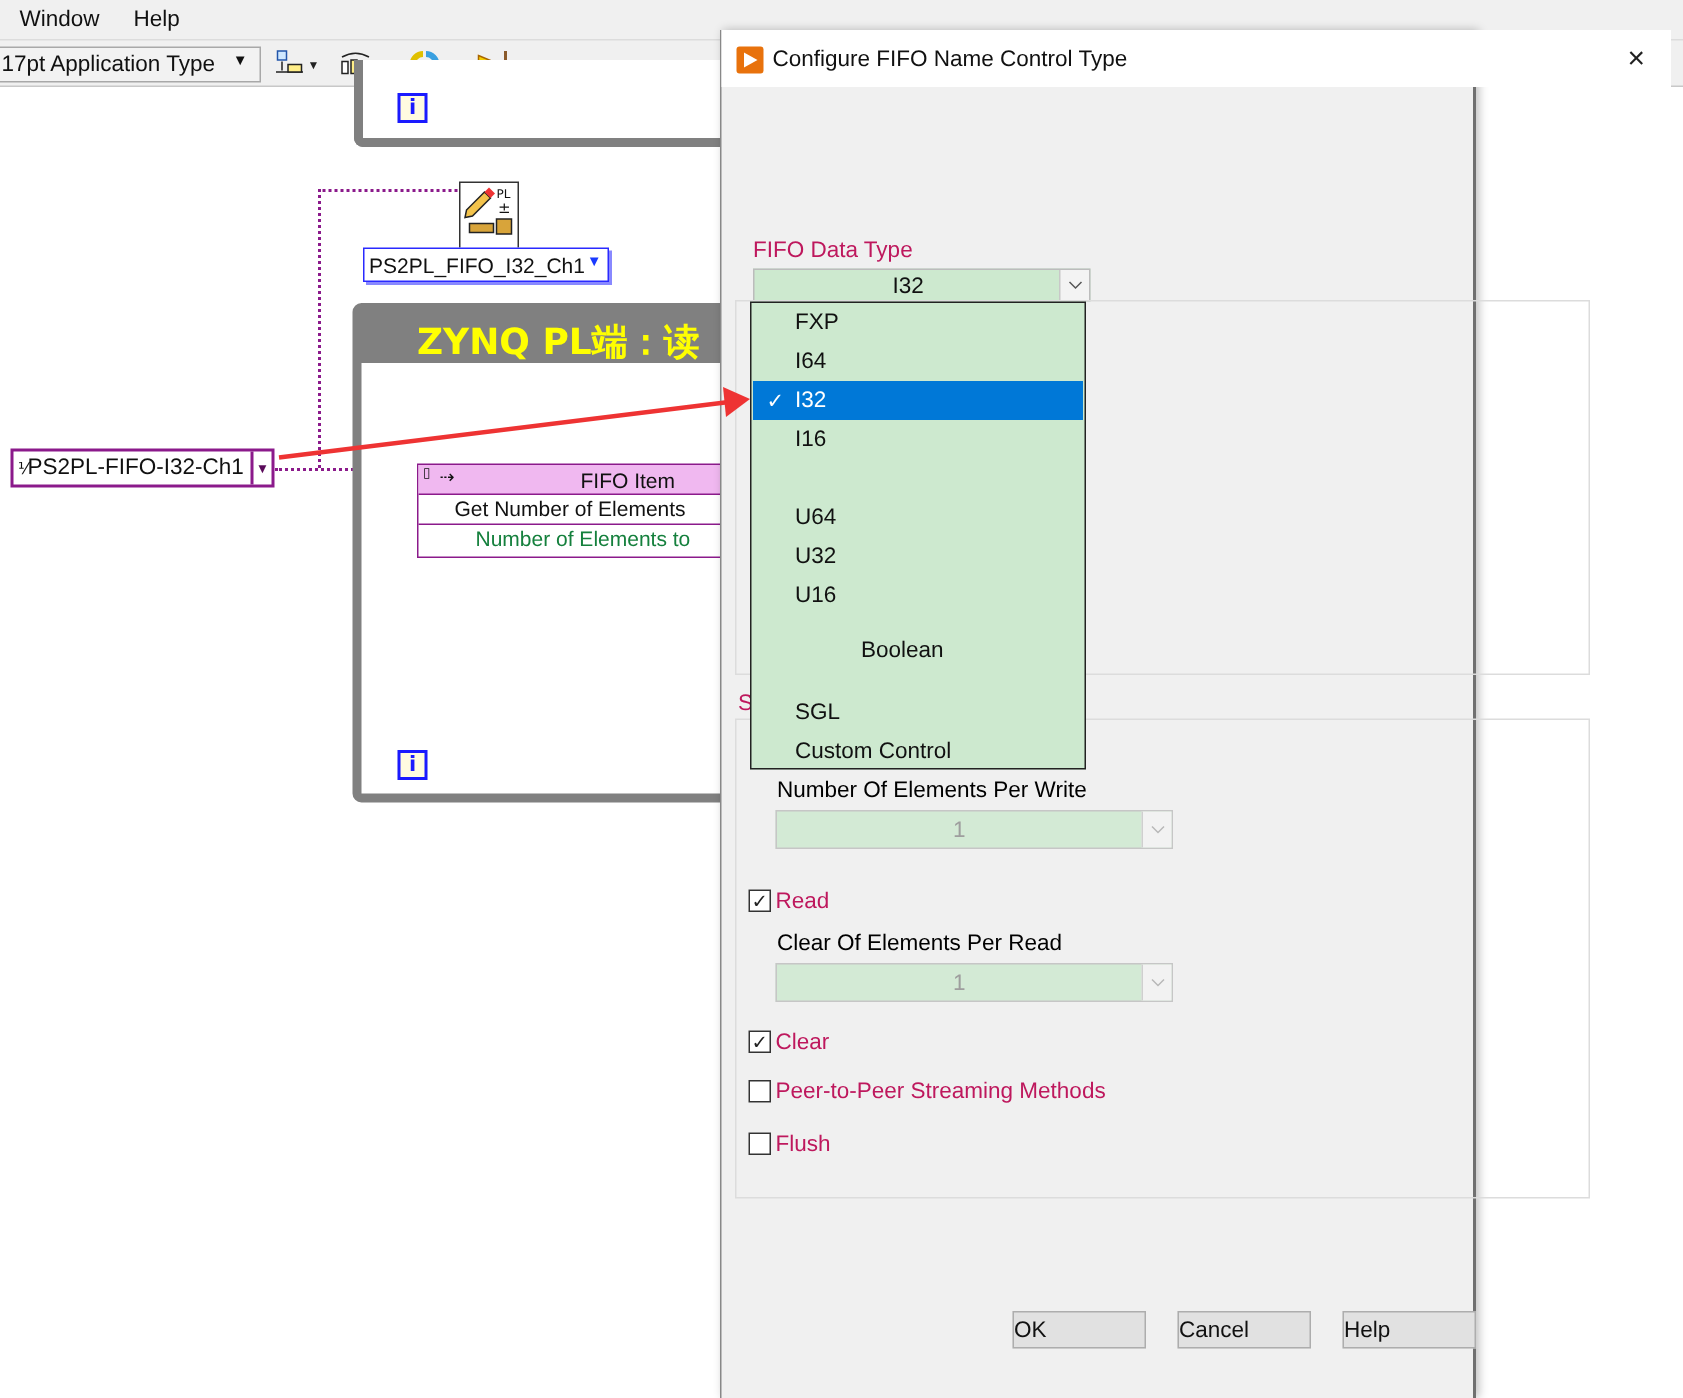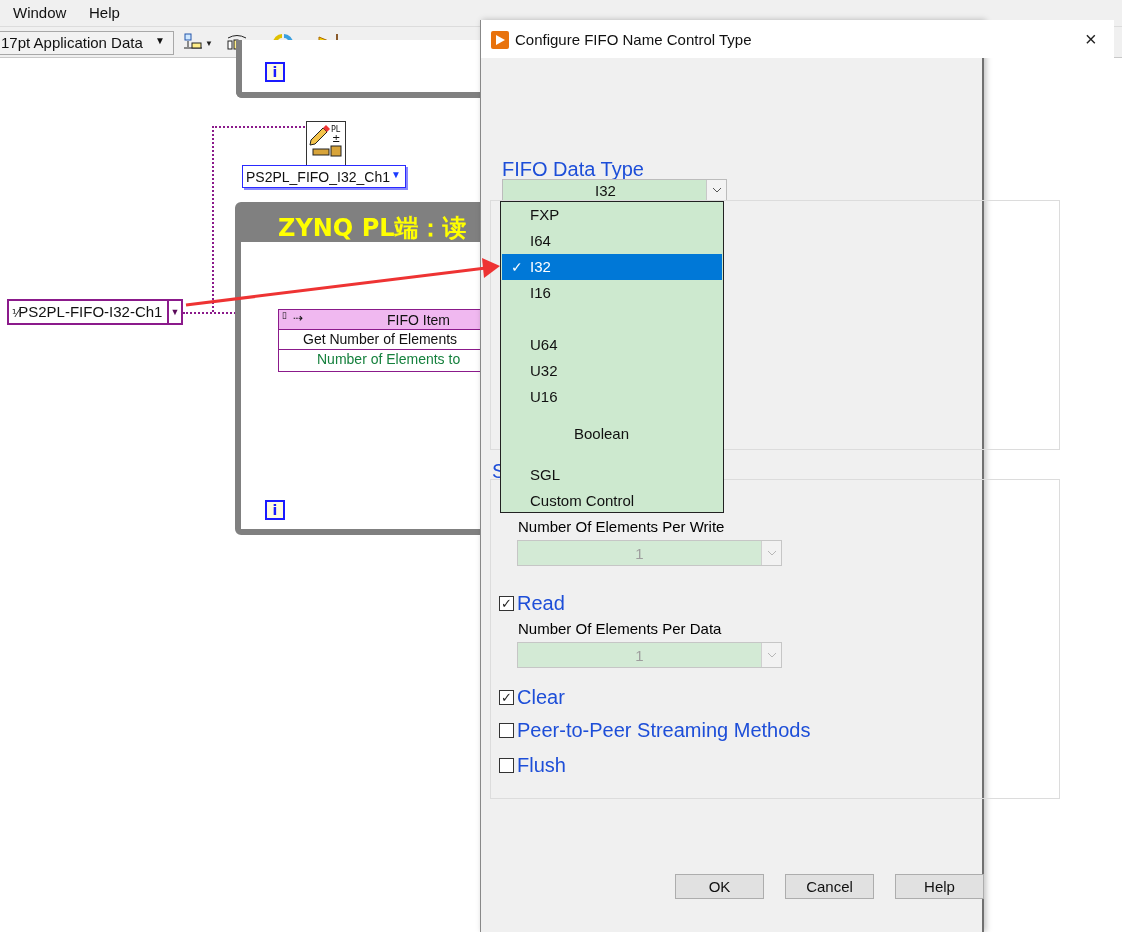--- a/index.html
+++ b/index.html
@@ -20,45 +20,45 @@
   
   .loop-frame { border: 6px solid #808080; border-radius: 6px; background: #fff; }
   .iter-term { width: 20px; height: 20px; border: 2px solid #1a1aff; background: #fffbe0; color: #1a1aff; font-weight: bold; font-size: 14px; text-align: center; line-height: 16px; font-family: "DejaVu Sans", sans-serif; }
   .wire-v { border-left: 2px dotted #8b1a8b; }
   .wire-h { border-top: 2px dotted #8b1a8b; }
 
   
   #dialog { left: 480px; top: 20px; width: 504px; height: 912px; background: #f0f0f0; border-left: 1px solid #888; border-right: 2px solid #707070; box-shadow: 2px 0 6px rgba(0,0,0,0.25); }
   #dlg-titlebar { left: 0; top: 0; width: 633px; height: 38px; background: #ffffff; }
   .group-box { border: 1px solid #dcdcdc; }
-  .lbl { font-size: 20px; color: #1d4ed8; }
+  .lbl { font-size: 15px; color: #be185d; }
   .lbl-disabled { font-size: 15px; color: #000000; }
   .combo { background: #cde9cf; border: 1px solid #bcbcbc; }
   .combo .btn { position: absolute; right: 0; top: 0; width: 20px; height: 100%; border-left: 1px solid #c8c8c8; background: #f3f3f3; display: flex; align-items: center; justify-content: center; }
   .chk { width: 15px; height: 15px; border: 1px solid #333; background: #fff; font-size: 13px; line-height: 13px; text-align: center; color: #222; }
   .chk-row { display: flex; align-items: center; gap: 3px; }
-  .dlg-btn { height: 25px; background: #e1e1e1; border: 1px solid #adadad; font-size: 15px; color: #111; text-align: center; line-height: 23px; }
+  .dlg-btn { height: 25px; background: #e1e1e1; border: 1px solid #adadad; font-size: 15px; color: #111; text-align: left; line-height: 23px; }
 
   
   #dd-list { left: 500px; top: 201px; width: 224px; height: 312px; background: #cde9cf; border: 1px solid #222; }
   .dd-item { position: absolute; left: 1px; width: 220px; height: 26px; font-size: 15px; color: #111; padding-left: 28px; line-height: 26px; }
   .dd-item.sel { background: #0078d7; color: #fff; }
   .dd-item .check { position: absolute; left: 9px; top: 0; font-size: 14px; }
 </style>
 </head>
 <body>
 
 <div id="menubar" class="abs">
   <span class="abs menu-item" style="left:13px;">Window</span>
   <span class="abs menu-item" style="left:89px;">Help</span>
 </div>
 
 <div id="toolbar" class="abs">
   <div id="font-select" class="abs">
-    <span>17pt Application Data</span>
+    <span>17pt Application Type</span>
     <span class="arrow">▼</span>
   </div>
   <div class="abs tb-icon" style="left:183px;">
     <svg width="20" height="20" viewBox="0 0 20 20">
         <rect x="2" y="1" width="6" height="6" fill="#cfe8ff" stroke="#2255aa"></rect>
         <line x1="5" y1="8" x2="5" y2="14" stroke="#222"></line>
         <line x1="1" y1="15" x2="19" y2="15" stroke="#222"></line>
         <rect x="9" y="10" width="9" height="5" fill="#ffee88" stroke="#222"></rect>
       </svg>
     <span class="caret">▼</span>
@@ -165,21 +165,21 @@
         <svg width="10" height="6" viewBox="0 0 10 6">
           <polyline points="1,1 5,5 9,1" fill="none" stroke="#aaa"></polyline>
         </svg>
       </span>
   </div>
 
   <div class="abs chk-row" style="left:18px; top:572px;">
     <span class="chk">✓</span>
     <span class="lbl">Read</span>
   </div>
-  <span class="abs lbl-disabled" style="left:37px; top:600px;">Number Of Elements Per Data</span>
+  <span class="abs lbl-disabled" style="left:37px; top:600px;">Clear Of Elements Per Read</span>
   <div class="abs combo" style="left:36px; top:622px; width:265px; height:26px; opacity:0.8;">
     <span class="abs" style="left:0; width:243px; text-align:center; top:4px; font-size:15px; color:#8a8a8a;">1</span>
     <span class="btn">
         <svg width="10" height="6" viewBox="0 0 10 6">
           <polyline points="1,1 5,5 9,1" fill="none" stroke="#aaa"></polyline>
         </svg>
       </span>
   </div>
 
   <div class="abs chk-row" style="left:18px; top:666px;">

